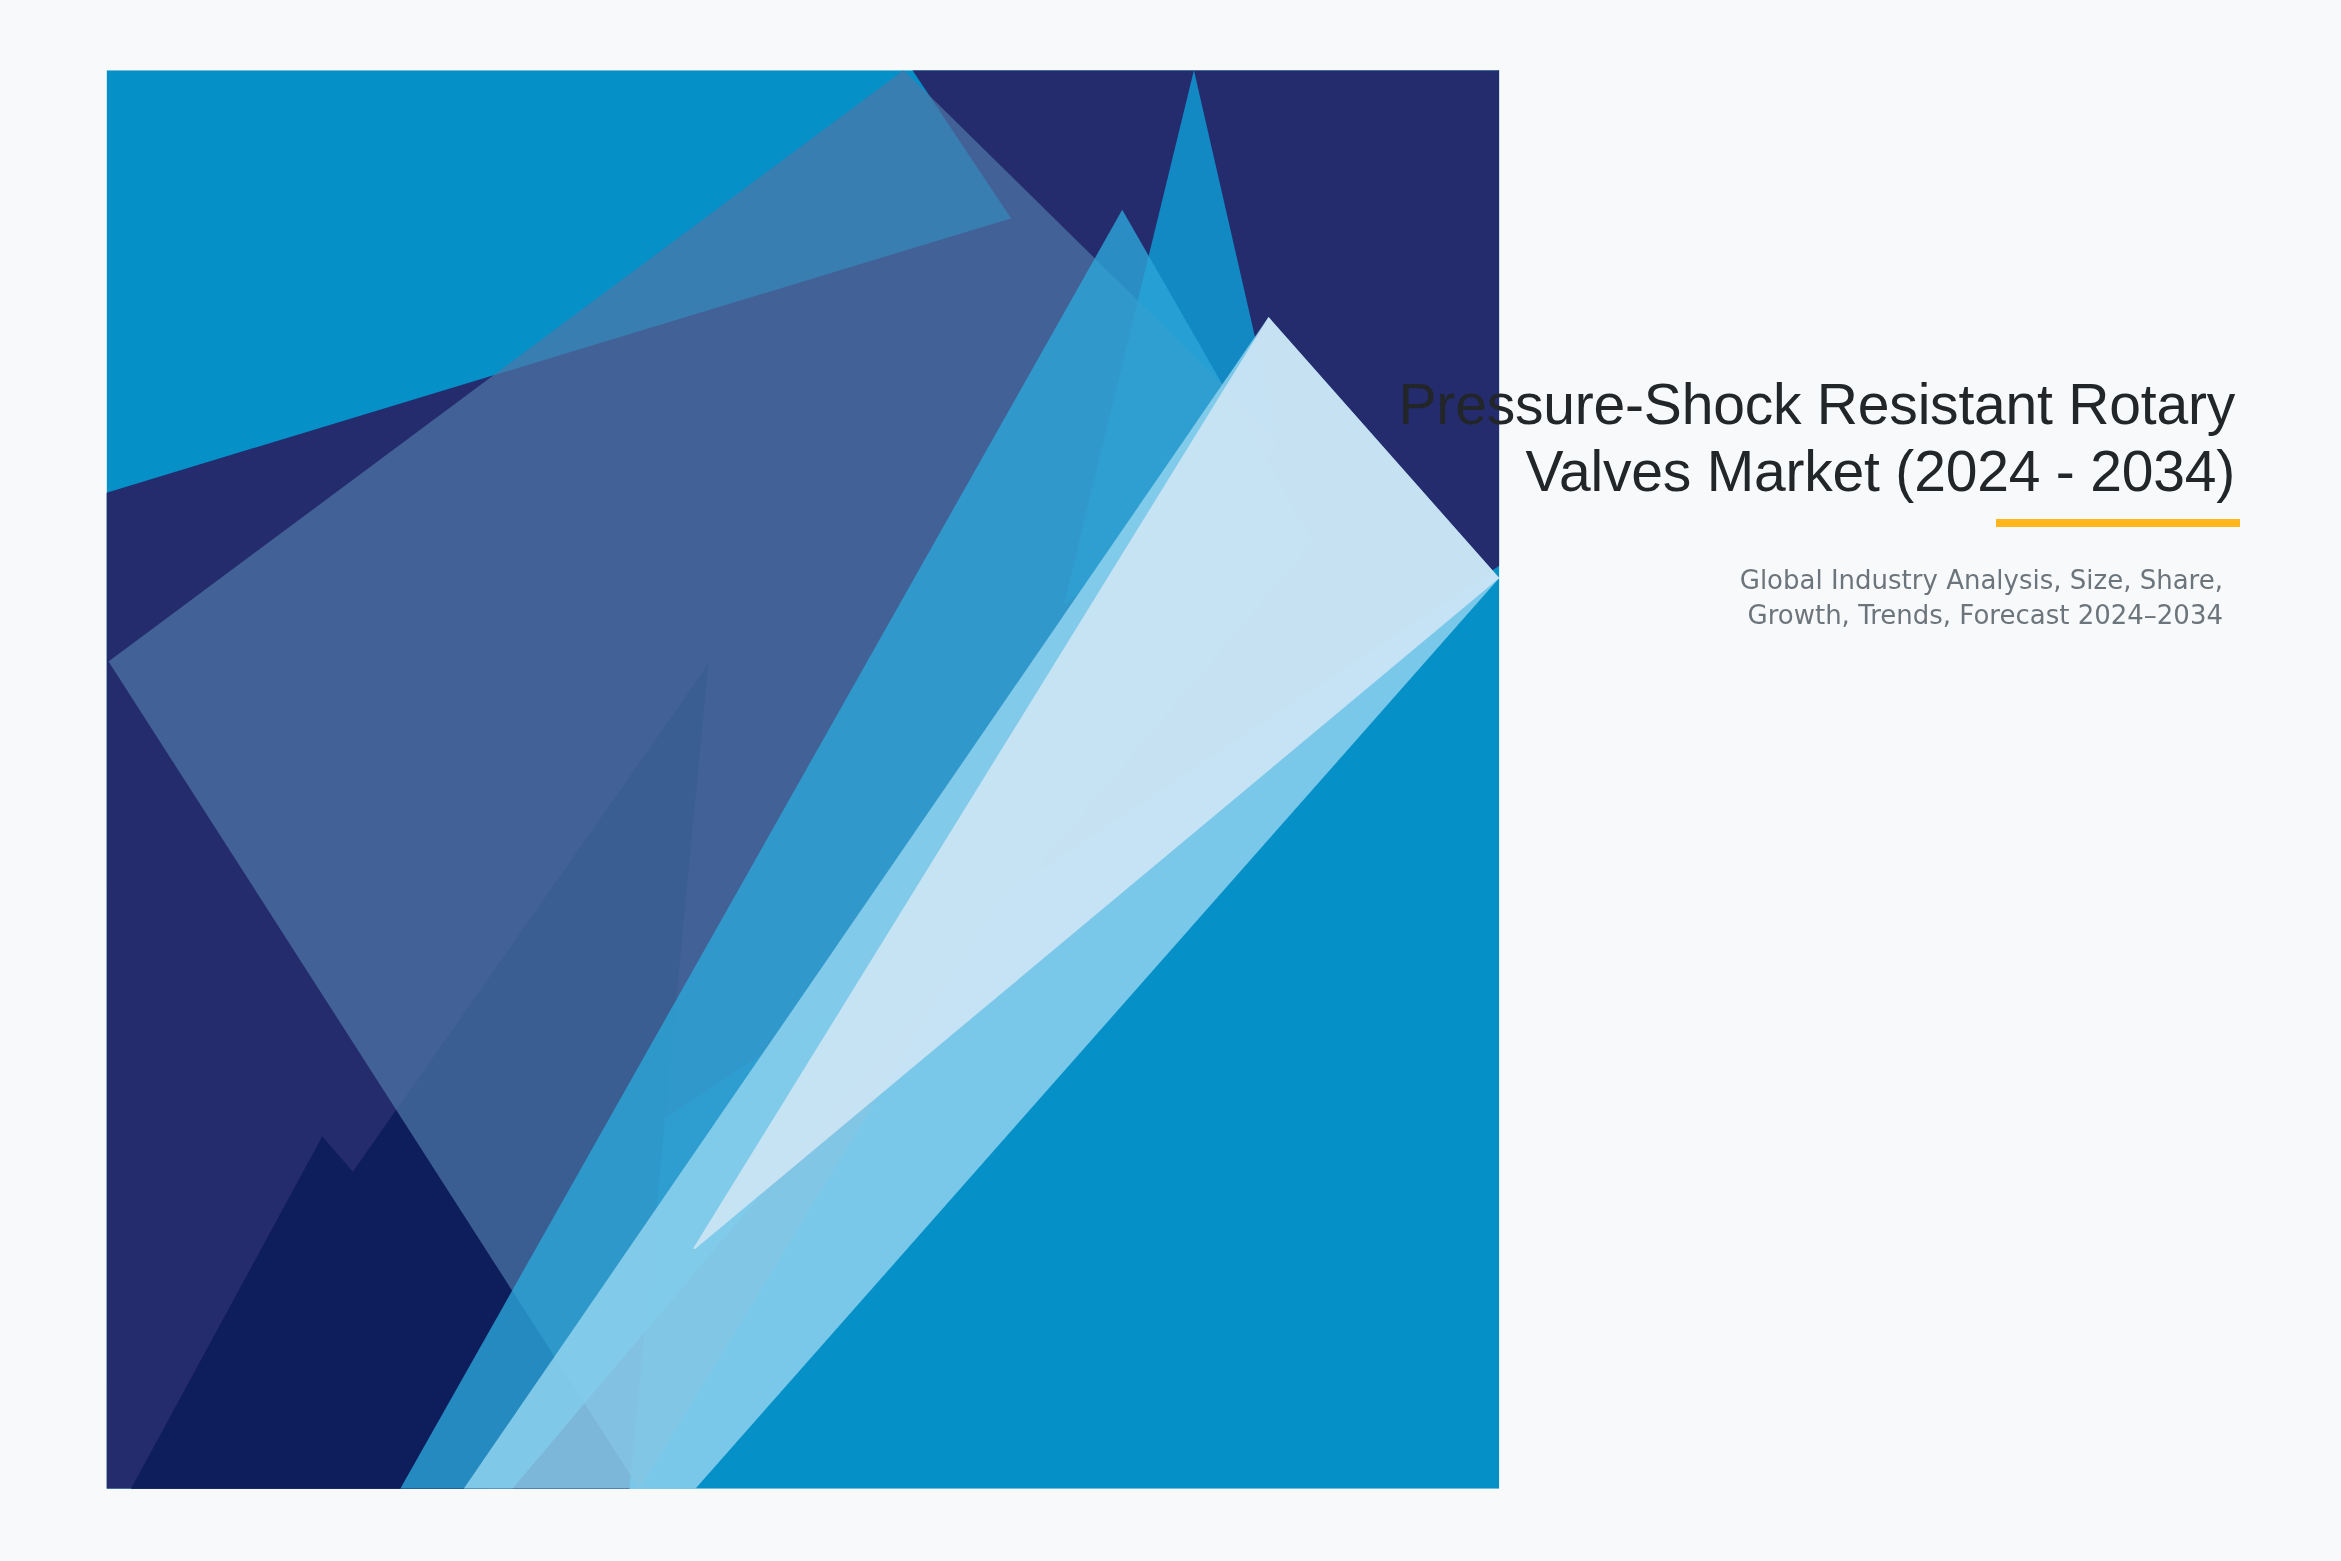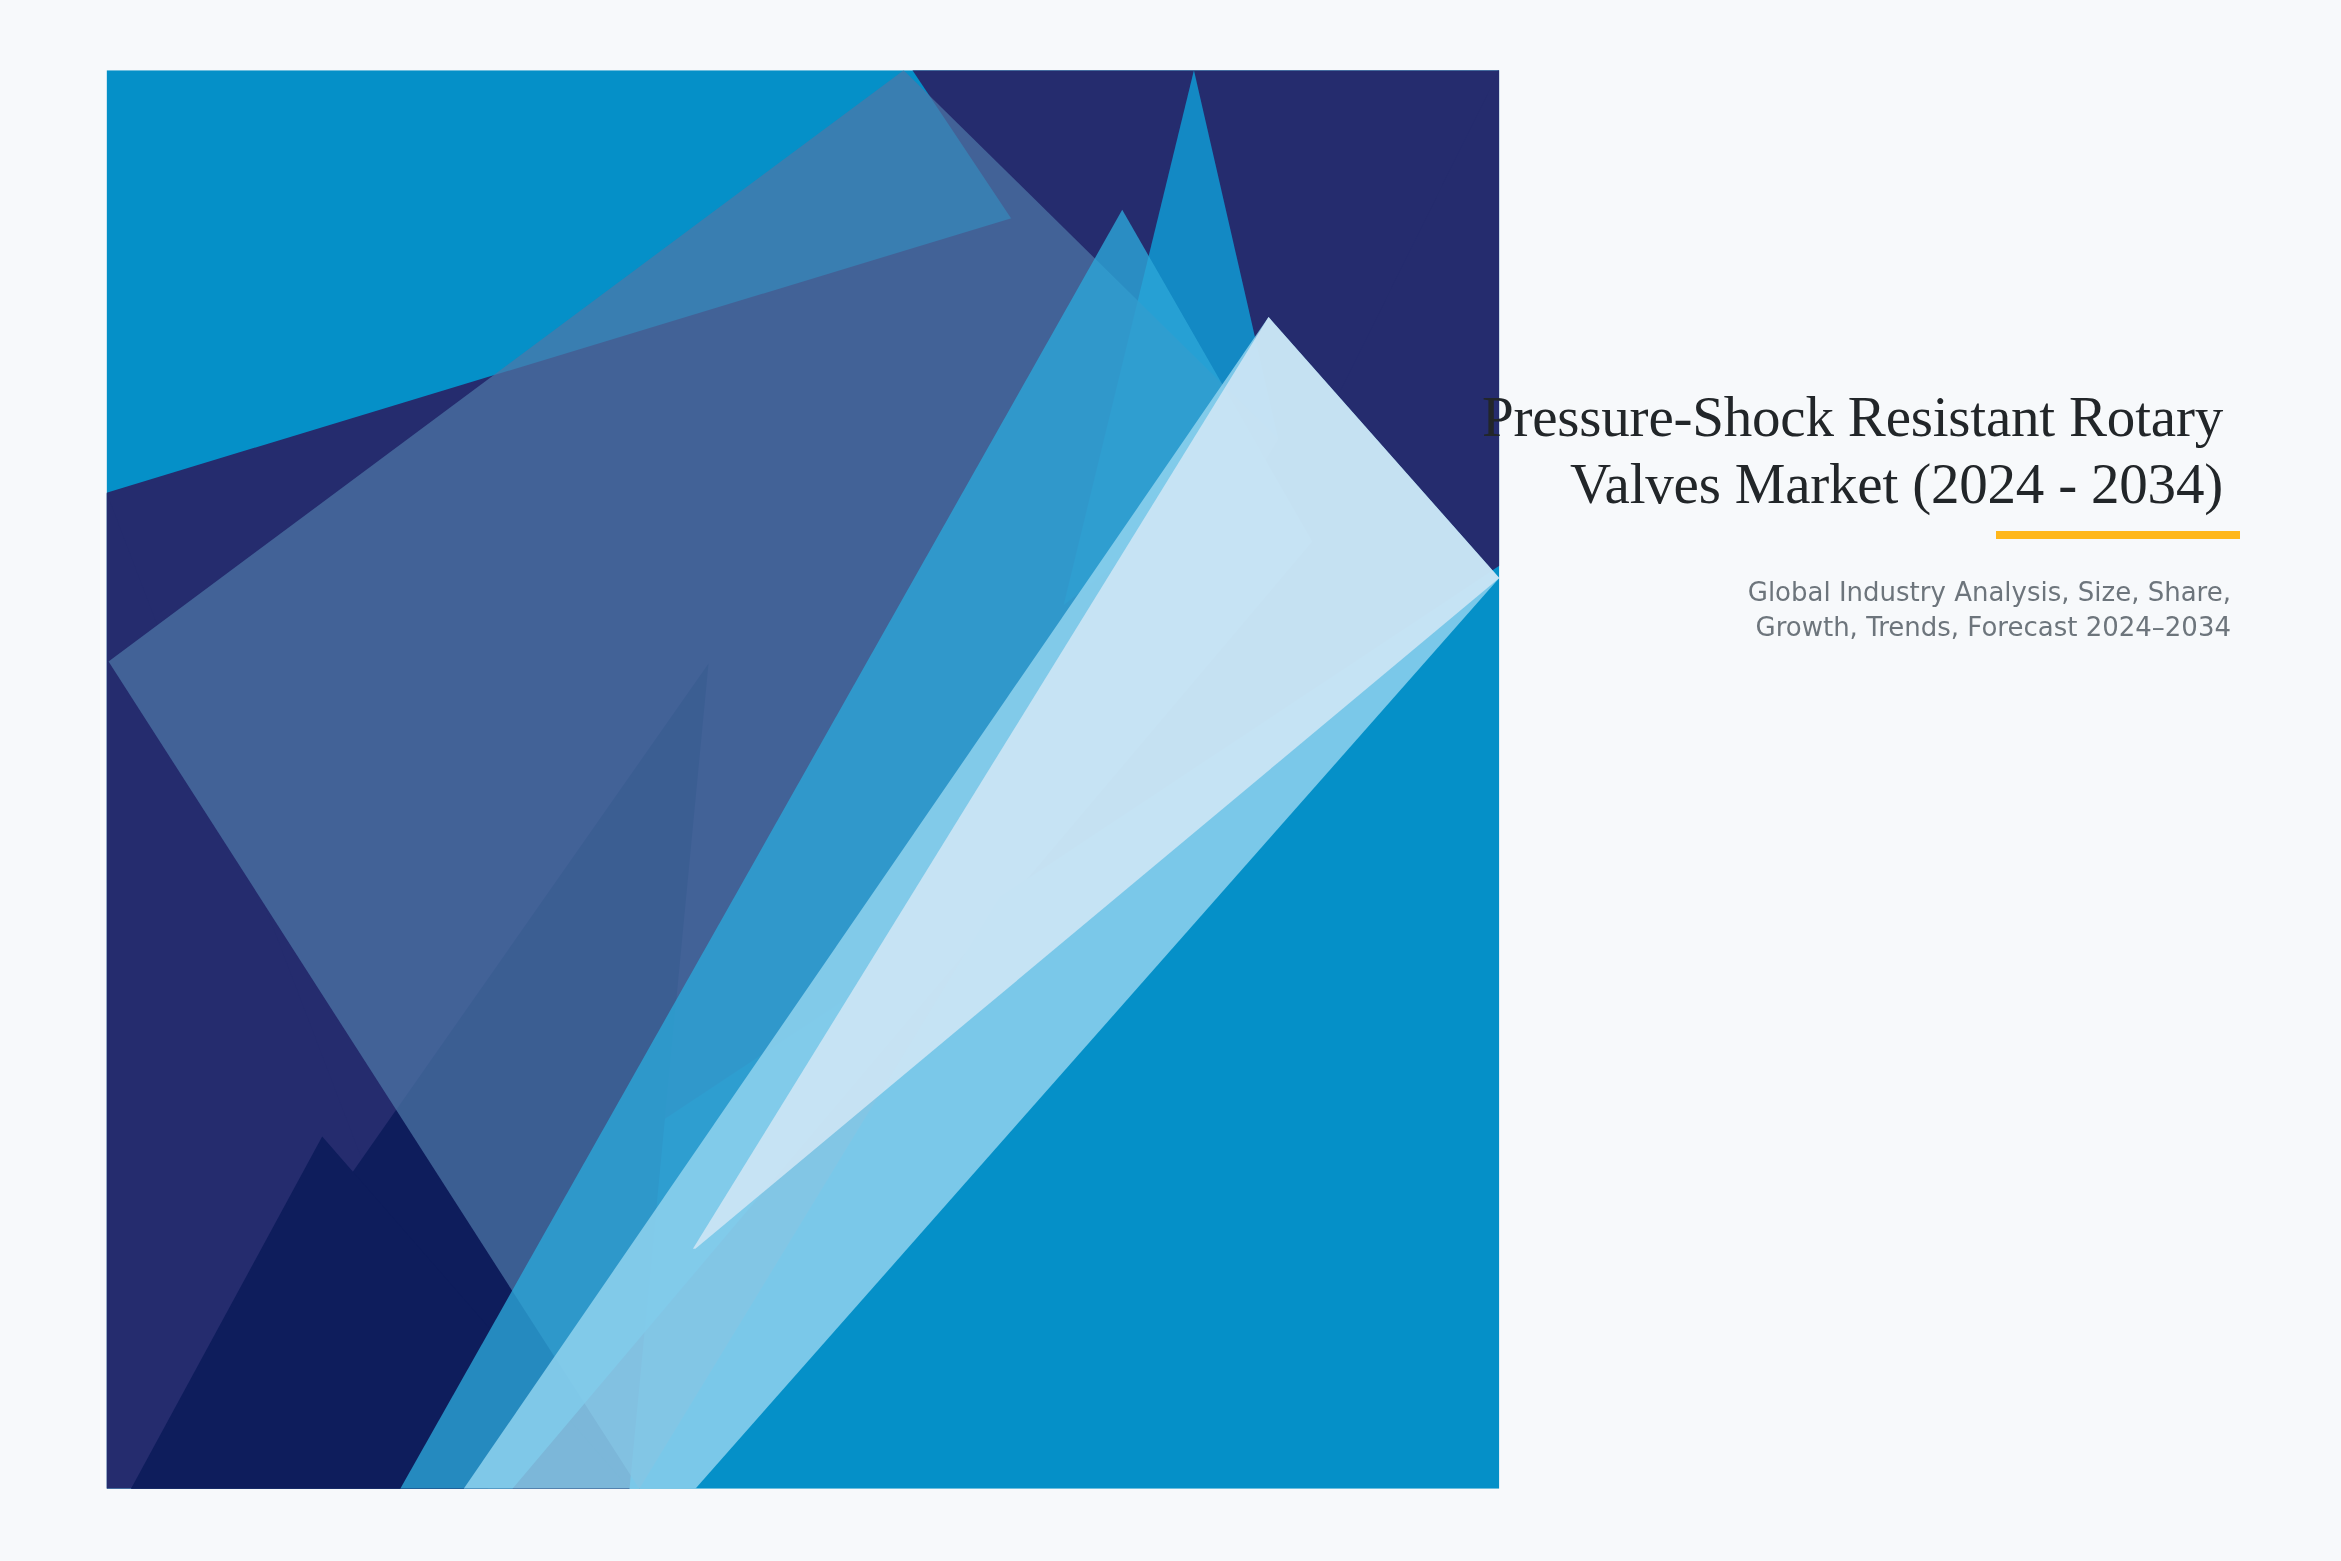--- a/index.html
+++ b/index.html
@@ -61,35 +61,35 @@
     top: 148px;
     width: 244px;
     height: 7.8px;
     background: #ffb71b;
     z-index: 1;
   }
 
   #page-title {
     position: relative;
     z-index: 2;
-    margin: 12px;
-    font-family: Liberation Serif, serif;
+    margin: 0;
+    font-family: Liberation Sans, sans-serif;
     font-size: 57px;
     line-height: 1.18;
     font-weight: 400;
     letter-spacing: -0.2px;
     color: #222629;
     text-align: right;
     white-space: pre-line;
   }
 
   #page-subtitle {
     position: relative;
     z-index: 2;
-    margin: 4px;
+    margin: 12px;
     padding-top: 45px;
     font-family: "DejaVu Sans", "Liberation Sans", sans-serif;
     font-size: 26px;
     line-height: 1.35;
     font-weight: 400;
     color: #6d757c;
     text-align: right;
     white-space: pre-line;
   }
 </style>

